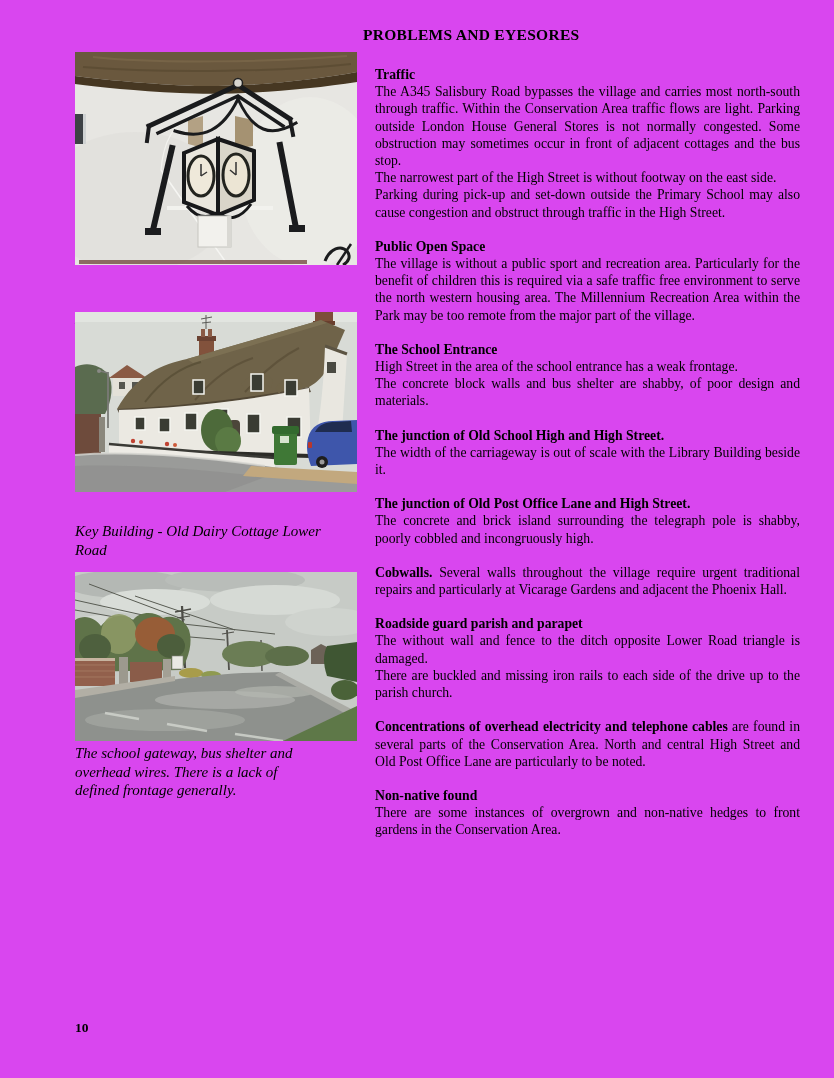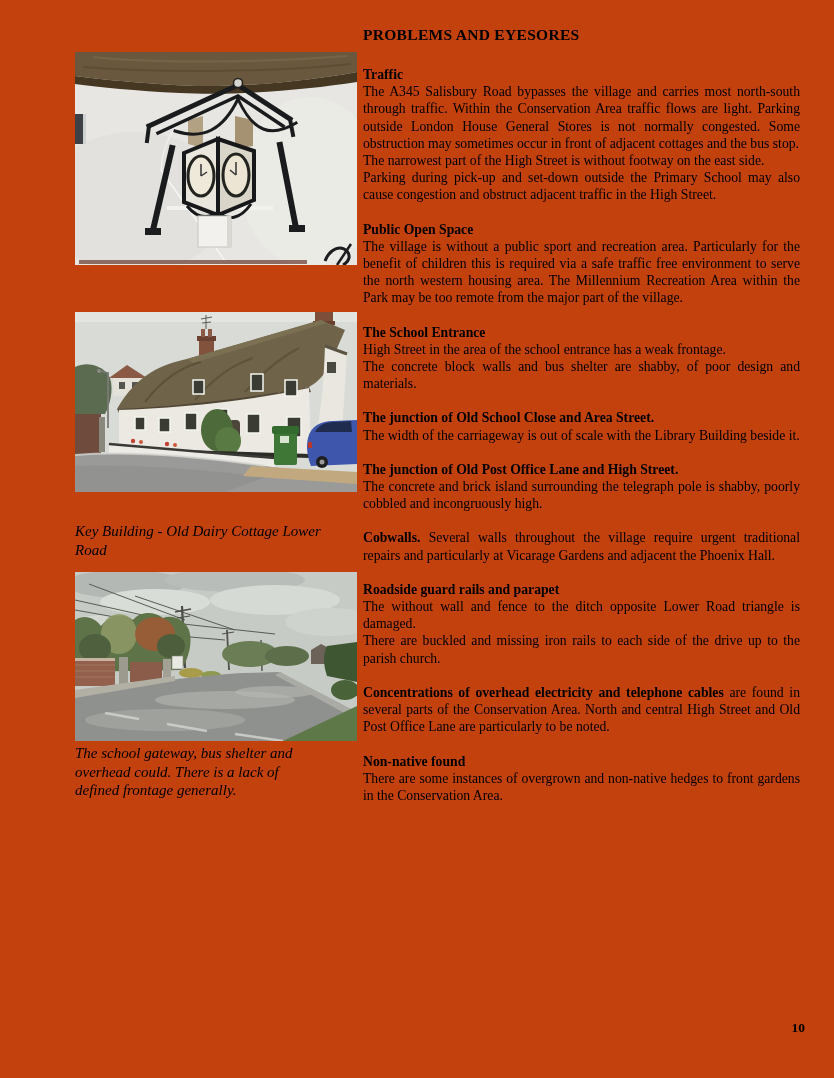--- a/index.html
+++ b/index.html
@@ -1,17 +1,17 @@
 <!DOCTYPE html>
 <html><head>
 <meta charset="utf-8">
 <style>
   html,body { margin:0; padding:0; background:#ffffff; }
   .page {
-    position:relative; width:834px; height:1078px; background:#c2410c;
+    position:relative; width:834px; height:1078px; background:#d946ef;
     font-family:"Liberation Serif", serif; color:#000; overflow:hidden;
   }
   .title {
     position:absolute; left:363px; top:26px; margin:0;
     font-size:15.5px; font-weight:bold; letter-spacing:0.3px;
     font-family:"Liberation Serif", serif;
   }
   .photo { position:absolute; left:75px; margin:0; padding:0; }
   .photo svg { display:block; width:100%; height:100%; }
   .photo1 { top:52px;  width:282px; height:213px; }
@@ -22,26 +22,26 @@
     line-height:18.5px; white-space:pre-wrap;
   }
   .cap1   { top:269px; width:285px;margin-top:41px; }
   .cap2   { top:522px; width:272px; }
   .label3 { top:578px; width:282px; }
   .cap3   { top:744px; width:246px; }
   .right-col {
     position:absolute; left:363px; top:66px; width:437px;
     font-size:13.7px; line-height:17.2px; text-align:justify;
   }
-  .section { margin:0 0 17px 0; }
+  .section { margin:0 0 17px 12px; }
   .section p { margin:0; }
   .section .heading { font-weight:bold; }
   .page-number {
     position:absolute; left:75px; top:1020px; width:730px;
-    text-align:right; font-size:13.5px; font-weight:bold;
+    text-align:left; font-size:13.5px; font-weight:bold;
   }
 </style>
 </head>
 <body>
 
 <div class="page">
 
   <h1 class="title">PROBLEMS AND EYESORES</h1>
 
   <figure class="photo photo1">
@@ -238,51 +238,51 @@
       <path d="M205,100 L282,140 L282,148 L200,103 Z" fill="#aaaba5"></path>
       <path d="M208,169 L282,134 L282,169 Z" fill="#5e7848"></path>
       <ellipse cx="270" cy="118" rx="14" ry="10" fill="#4a6238"></ellipse>
       <g stroke="#d0d3cd" stroke-width="2.5" opacity="0.85" fill="none">
         <path d="M30,141 L64,147"></path>
         <path d="M92,152 L132,159"></path>
         <path d="M160,162 L208,169"></path>
       </g>
     </svg>
   </figure>
-  <div class="caption cap3">The school gateway, bus shelter and overhead could. There is a lack of defined frontage generally.</div>
+  <div class="caption cap3">The school gateway, bus shelter and overhead wires. There is a lack of defined frontage generally.</div>
 
   <div class="right-col">
       <div class="section">
         <p class="heading">Traffic</p>
         <p>The A345 Salisbury Road bypasses the village and carries most north-south through traffic. Within the Conservation Area traffic flows are light. Parking outside London House General Stores is not normally congested. Some obstruction may sometimes occur in front of adjacent cottages and the bus stop.</p>
         <p>The narrowest part of the High Street is without footway on the east side.</p>
-        <p>Parking during pick-up and set-down outside the Primary School may also cause congestion and obstruct adjacent traffic in the High Street.</p>
+        <p>Parking during pick-up and set-down outside the Primary School may also cause congestion and obstruct through traffic in the High Street.</p>
       </div>
       <div class="section">
         <p class="heading">Public Open Space</p>
         <p>The village is without a public sport and recreation area. Particularly for the benefit of children this is required via a safe traffic free environment to serve the north western housing area. The Millennium Recreation Area within the Park may be too remote from the major part of the village.</p>
       </div>
       <div class="section">
         <p class="heading">The School Entrance</p>
         <p>High Street in the area of the school entrance has a weak frontage.</p>
         <p>The concrete block walls and bus shelter are shabby, of poor design and materials.</p>
       </div>
       <div class="section">
-        <p class="heading">The junction of Old School Close and Area Street.</p>
+        <p class="heading">The junction of Old School High and High Street.</p>
         <p>The width of the carriageway is out of scale with the Library Building beside it.</p>
       </div>
       <div class="section">
         <p class="heading">The junction of Old Post Office Lane and High Street.</p>
         <p>The concrete and brick island surrounding the telegraph pole is shabby, poorly cobbled and incongruously high.</p>
       </div>
       <div class="section">
         <p><span class="heading">Cobwalls.</span> Several walls throughout the village require urgent traditional repairs and particularly at Vicarage Gardens and adjacent the Phoenix Hall.</p>
       </div>
       <div class="section">
-        <p class="heading">Roadside guard rails and parapet</p>
+        <p class="heading">Roadside guard parish and parapet</p>
         <p>The without wall and fence to the ditch opposite Lower Road triangle is damaged.</p>
         <p>There are buckled and missing iron rails to each side of the drive up to the parish church.</p>
       </div>
       <div class="section">
         <p><span class="heading">Concentrations of overhead electricity and telephone cables</span> are found in several parts of the Conservation Area.  North and central High Street and Old Post Office Lane are particularly to be noted.</p>
       </div>
       <div class="section">
         <p class="heading">Non-native found</p>
         <p>There are some instances of overgrown and non-native hedges to front gardens in the Conservation Area.</p>
       </div>

